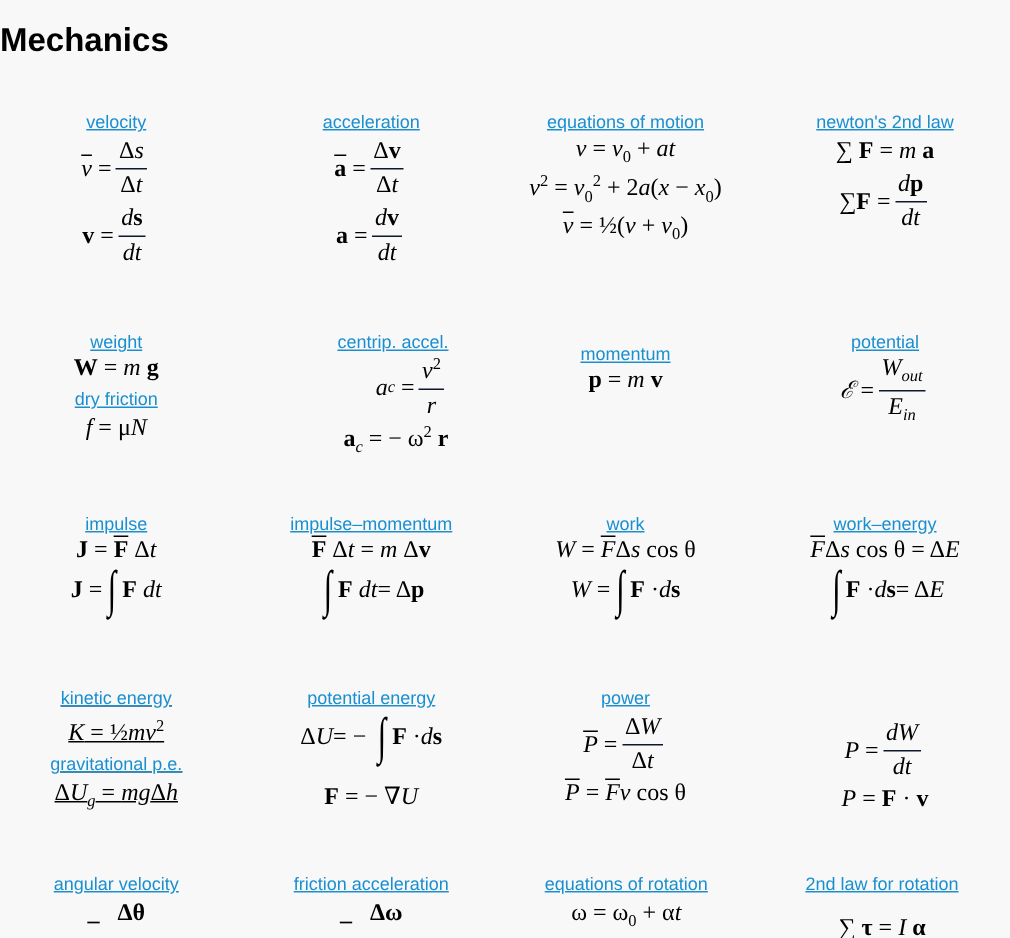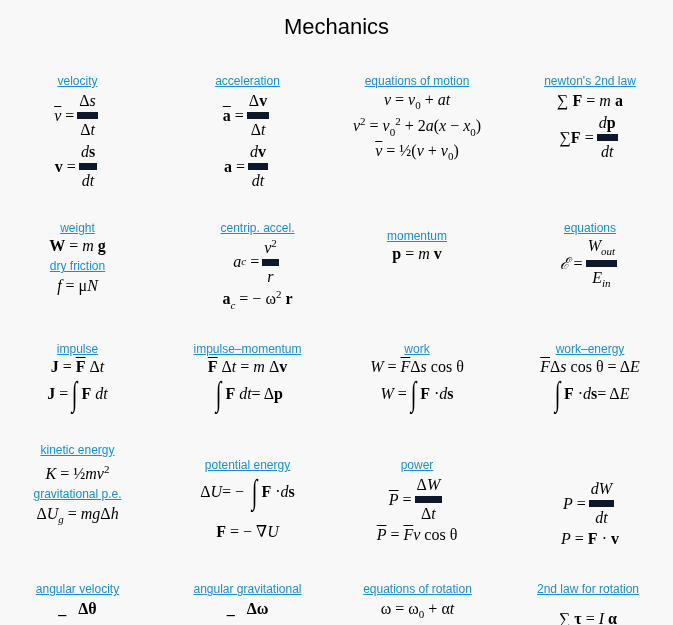--- a/index.html
+++ b/index.html
@@ -4,37 +4,36 @@
 <style>
   html, body { margin: 0; padding: 0; }
   body {
     width: 673px; height: 625px; overflow: hidden;
     background: #f8f8f8;
     font-family: "Liberation Serif", "DejaVu Serif", serif;
     color: #000;
   }
   .title {
     position: absolute; left: 0; top: 14px; width: 673px;
-    text-align: center;
     font-family: "Liberation Sans", sans-serif;
-    font-weight: normal; font-size: 22px;
+    font-weight: bold; font-size: 22px;
   }
   .cell {
     position: absolute; text-align: center;
     font-size: 16px; line-height: 1;
   }
   .lnk {
     font-family: "Liberation Sans", sans-serif;
     font-size: 12px; color: #1a8fd0; text-decoration: underline;
     display: block; white-space: nowrap; cursor: pointer;
   }
   .eq { display: block; white-space: nowrap; font-size: 16px; }
   .eq .row { display: inline-flex; align-items: center; justify-content: center; }
   .frac { display: inline-flex; flex-direction: column; align-items: center; vertical-align: middle; margin: 0 3px; }
-  .frac .num { padding: 0 2px 3px 2px; border-bottom: 7px solid #0f172a; font-family: Liberation Serif, serif; }
+  .frac .num { padding: 0 2px 3px 2px; border-bottom: 1px solid #0f172a; font-family: Liberation Serif, serif; }
   .frac .den { padding-top: 3px; }
   i { font-style: italic; }
   b { font-weight: bold; }
   .ol { text-decoration: overline; }
   .integral { font-size: 34px; line-height: 1; transform: scaleX(0.6); display: inline-block; margin: 0 2px; }
   sub, sup { font-size: 11px; }
 </style>
 </head>
 <body>
 
@@ -90,38 +89,38 @@
   </div>
 </div>
 
 <div class="cell" style="left:20px;top:222px;width:115px;">
   <a class="lnk">weight</a>
   <div class="eq" style="margin-top:4px;"><b>W</b> = <i>m</i> <b>g</b></div>
   <a class="lnk" style="margin-top:6px;">dry friction</a>
   <div class="eq" style="margin-top:6px;"><i>f</i> = μ<i>N</i></div>
 </div>
 
-<div class="cell" style="left:190px;top:222px;width:135px;">
+<div class="cell" style="left:164px;top:222px;width:135px;text-align:right;">
   <a class="lnk">centrip. accel.</a>
   <div class="eq" style="margin-top:4px;">
     <span class="row"><i>a</i><sub><i>c</i></sub>&nbsp;=<span class="frac">
           <span class="num"><i>v</i><sup>2</sup></span>
           <span class="den"><i>r</i></span>
         </span></span>
   </div>
   <div class="eq" style="margin-top:4px;"><b>a</b><sub><i>c</i></sub> = − ω<sup>2</sup> <b>r</b></div>
 </div>
 
 <div class="cell" style="left:337px;top:230px;width:160px;">
   <a class="lnk">momentum</a>
   <div class="eq" style="margin-top:4px;"><b>p</b> = <i>m</i> <b>v</b></div>
 </div>
 
 <div class="cell" style="left:515px;top:222px;width:150px;">
-  <a class="lnk">equations</a>
+  <a class="lnk">potential</a>
   <div class="eq" style="margin-top:4px;">
     <span class="row"><i>ℰ</i>&nbsp;=<span class="frac">
           <span class="num"><i>W</i><sub><i>out</i></sub></span>
           <span class="den"><i>E</i><sub><i>in</i></sub></span>
         </span></span>
   </div>
 </div>
 
 <div class="cell" style="left:20px;top:343px;width:115px;">
   <a class="lnk">impulse</a>
@@ -148,21 +147,21 @@
 </div>
 
 <div class="cell" style="left:510px;top:343px;width:160px;">
   <a class="lnk">work–energy</a>
   <div class="eq" style="margin-top:4px;"><i class="ol">F</i>Δ<i>s</i> cos θ = Δ<i>E</i></div>
   <div class="eq" style="margin-top:2px;">
     <span class="row"><span class="integral">∫</span><b>F</b>&nbsp;· <i>d</i><b>s</b> = Δ<i>E</i></span>
   </div>
 </div>
 
-<div class="cell" style="left:10px;top:444px;width:135px;">
+<div class="cell" style="left:10px;top:459px;width:135px;text-decoration:underline;">
   <a class="lnk">kinetic energy</a>
   <div class="eq" style="margin-top:8px;"><i>K</i> = ½<i>mv</i><sup>2</sup></div>
   <a class="lnk" style="margin-top:6px;">gravitational p.e.</a>
   <div class="eq" style="margin-top:6px;">Δ<i>U</i><sub><i>g</i></sub> = <i>mg</i>Δ<i>h</i></div>
 </div>
 
 <div class="cell" style="left:170px;top:459px;width:155px;">
   <a class="lnk">potential energy</a>
   <div class="eq" style="margin-top:4px;">
     <span class="row">Δ<i>U</i> = −&nbsp;<span class="integral">∫</span><b>F</b>&nbsp;· <i>d</i><b>s</b></span>
@@ -190,21 +189,21 @@
   </div>
   <div class="eq" style="margin-top:5px;"><i>P</i> = <b>F</b> · <b>v</b></div>
 </div>
 
 <div class="cell" style="left:10px;top:583px;width:135px;">
   <a class="lnk">angular velocity</a>
   <div class="eq" style="margin-top:6px;"><b>_&nbsp;&nbsp;&nbsp;Δθ</b></div>
 </div>
 
 <div class="cell" style="left:165px;top:583px;width:165px;">
-  <a class="lnk">angular gravitational</a>
+  <a class="lnk">friction acceleration</a>
   <div class="eq" style="margin-top:6px;"><b>_&nbsp;&nbsp;&nbsp;Δω</b></div>
 </div>
 
 <div class="cell" style="left:335px;top:583px;width:165px;">
   <a class="lnk">equations of rotation</a>
   <div class="eq" style="margin-top:6px;">ω = ω<sub>0</sub> + α<i>t</i></div>
 </div>
 
 <div class="cell" style="left:508px;top:583px;width:160px;">
   <a class="lnk">2nd law for rotation</a>

